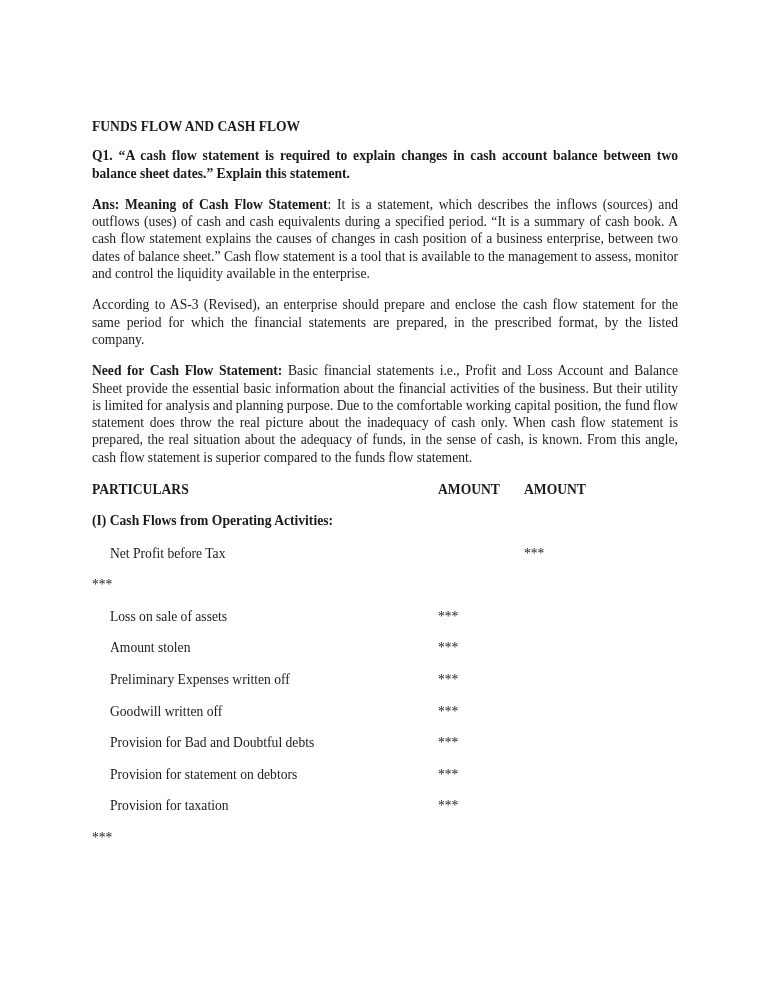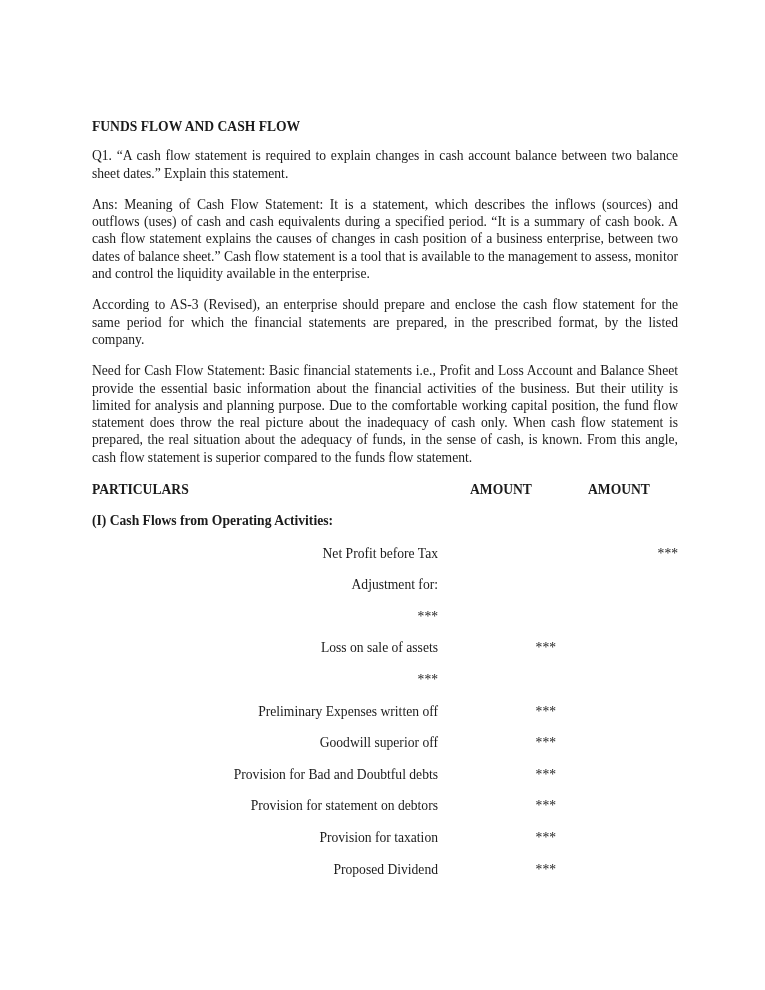--- a/index.html
+++ b/index.html
@@ -19,46 +19,44 @@
     line-height: 17.3px;
     padding: 118px 87px 40px 92px;
     overflow: hidden;
   }
   .doc-title {
     font-size: 13.6px;
     font-weight: bold;
     margin: 0 0 12px 0;
   }
   .question {
-    font-weight: normal;
+    font-weight: bold;
     text-align: justify;
     margin: 0 0 14px 0;
   }
   .para {
     text-align: justify;
     margin: 0 0 14px 0;
   }
-  .para b { font-weight: normal; }
+  .para b { font-weight: bold; }
   .grid-row {
     display: grid;
     grid-template-columns: 346px 86px 1fr;
     align-items: baseline;
-    gap: 32px;
   }
   .table-head {
     font-weight: bold;
     margin: 15px 0 14px 0;
   }
   .section-title {
     font-weight: bold;
     margin: 0 0 15px 0;
   }
   .t-row {
     margin: 0 0 14.3px 0;
-    text-align: right;
   }
   .t-row .label {
     padding-left: 18px;
   }
   .amt {
     white-space: nowrap;
   }
 </style>
 </head>
 <body>
@@ -82,50 +80,46 @@
   </div>
 
   <div class="section-title">(I) Cash Flows from Operating Activities:</div>
 
   <div class="grid-row t-row">
     <span class="label">Net Profit before Tax</span>
     <span class="amt"></span>
     <span class="amt">***</span>
   </div>
 
-  <div class="grid-row t-row">
-    <span class="label">Adjustment for:</span>
-    <span class="amt"></span>
-    <span class="amt"></span>
-  </div>
 
   <div class="grid-row t-row">
     <span class="amt">***</span>
     <span class="amt"></span>
   </div>
 
   <div class="grid-row t-row">
     <span class="label">Loss on sale of assets</span>
     <span class="amt">***</span>
     <span class="amt"></span>
   </div>
 
   <div class="grid-row t-row">
+    <span class="label">Amount stolen</span>
     <span class="amt">***</span>
     <span class="amt"></span>
   </div>
 
   <div class="grid-row t-row">
     <span class="label">Preliminary Expenses written off</span>
     <span class="amt">***</span>
     <span class="amt"></span>
   </div>
 
   <div class="grid-row t-row">
-    <span class="label">Goodwill superior off</span>
+    <span class="label">Goodwill written off</span>
     <span class="amt">***</span>
     <span class="amt"></span>
   </div>
 
   <div class="grid-row t-row">
     <span class="label">Provision for Bad and Doubtful debts</span>
     <span class="amt">***</span>
     <span class="amt"></span>
   </div>
 
@@ -135,18 +129,17 @@
     <span class="amt"></span>
   </div>
 
   <div class="grid-row t-row">
     <span class="label">Provision for taxation</span>
     <span class="amt">***</span>
     <span class="amt"></span>
   </div>
 
   <div class="grid-row t-row">
-    <span class="label">Proposed Dividend</span>
     <span class="amt">***</span>
     <span class="amt"></span>
   </div>
 
 </div>
 
 </body></html>

